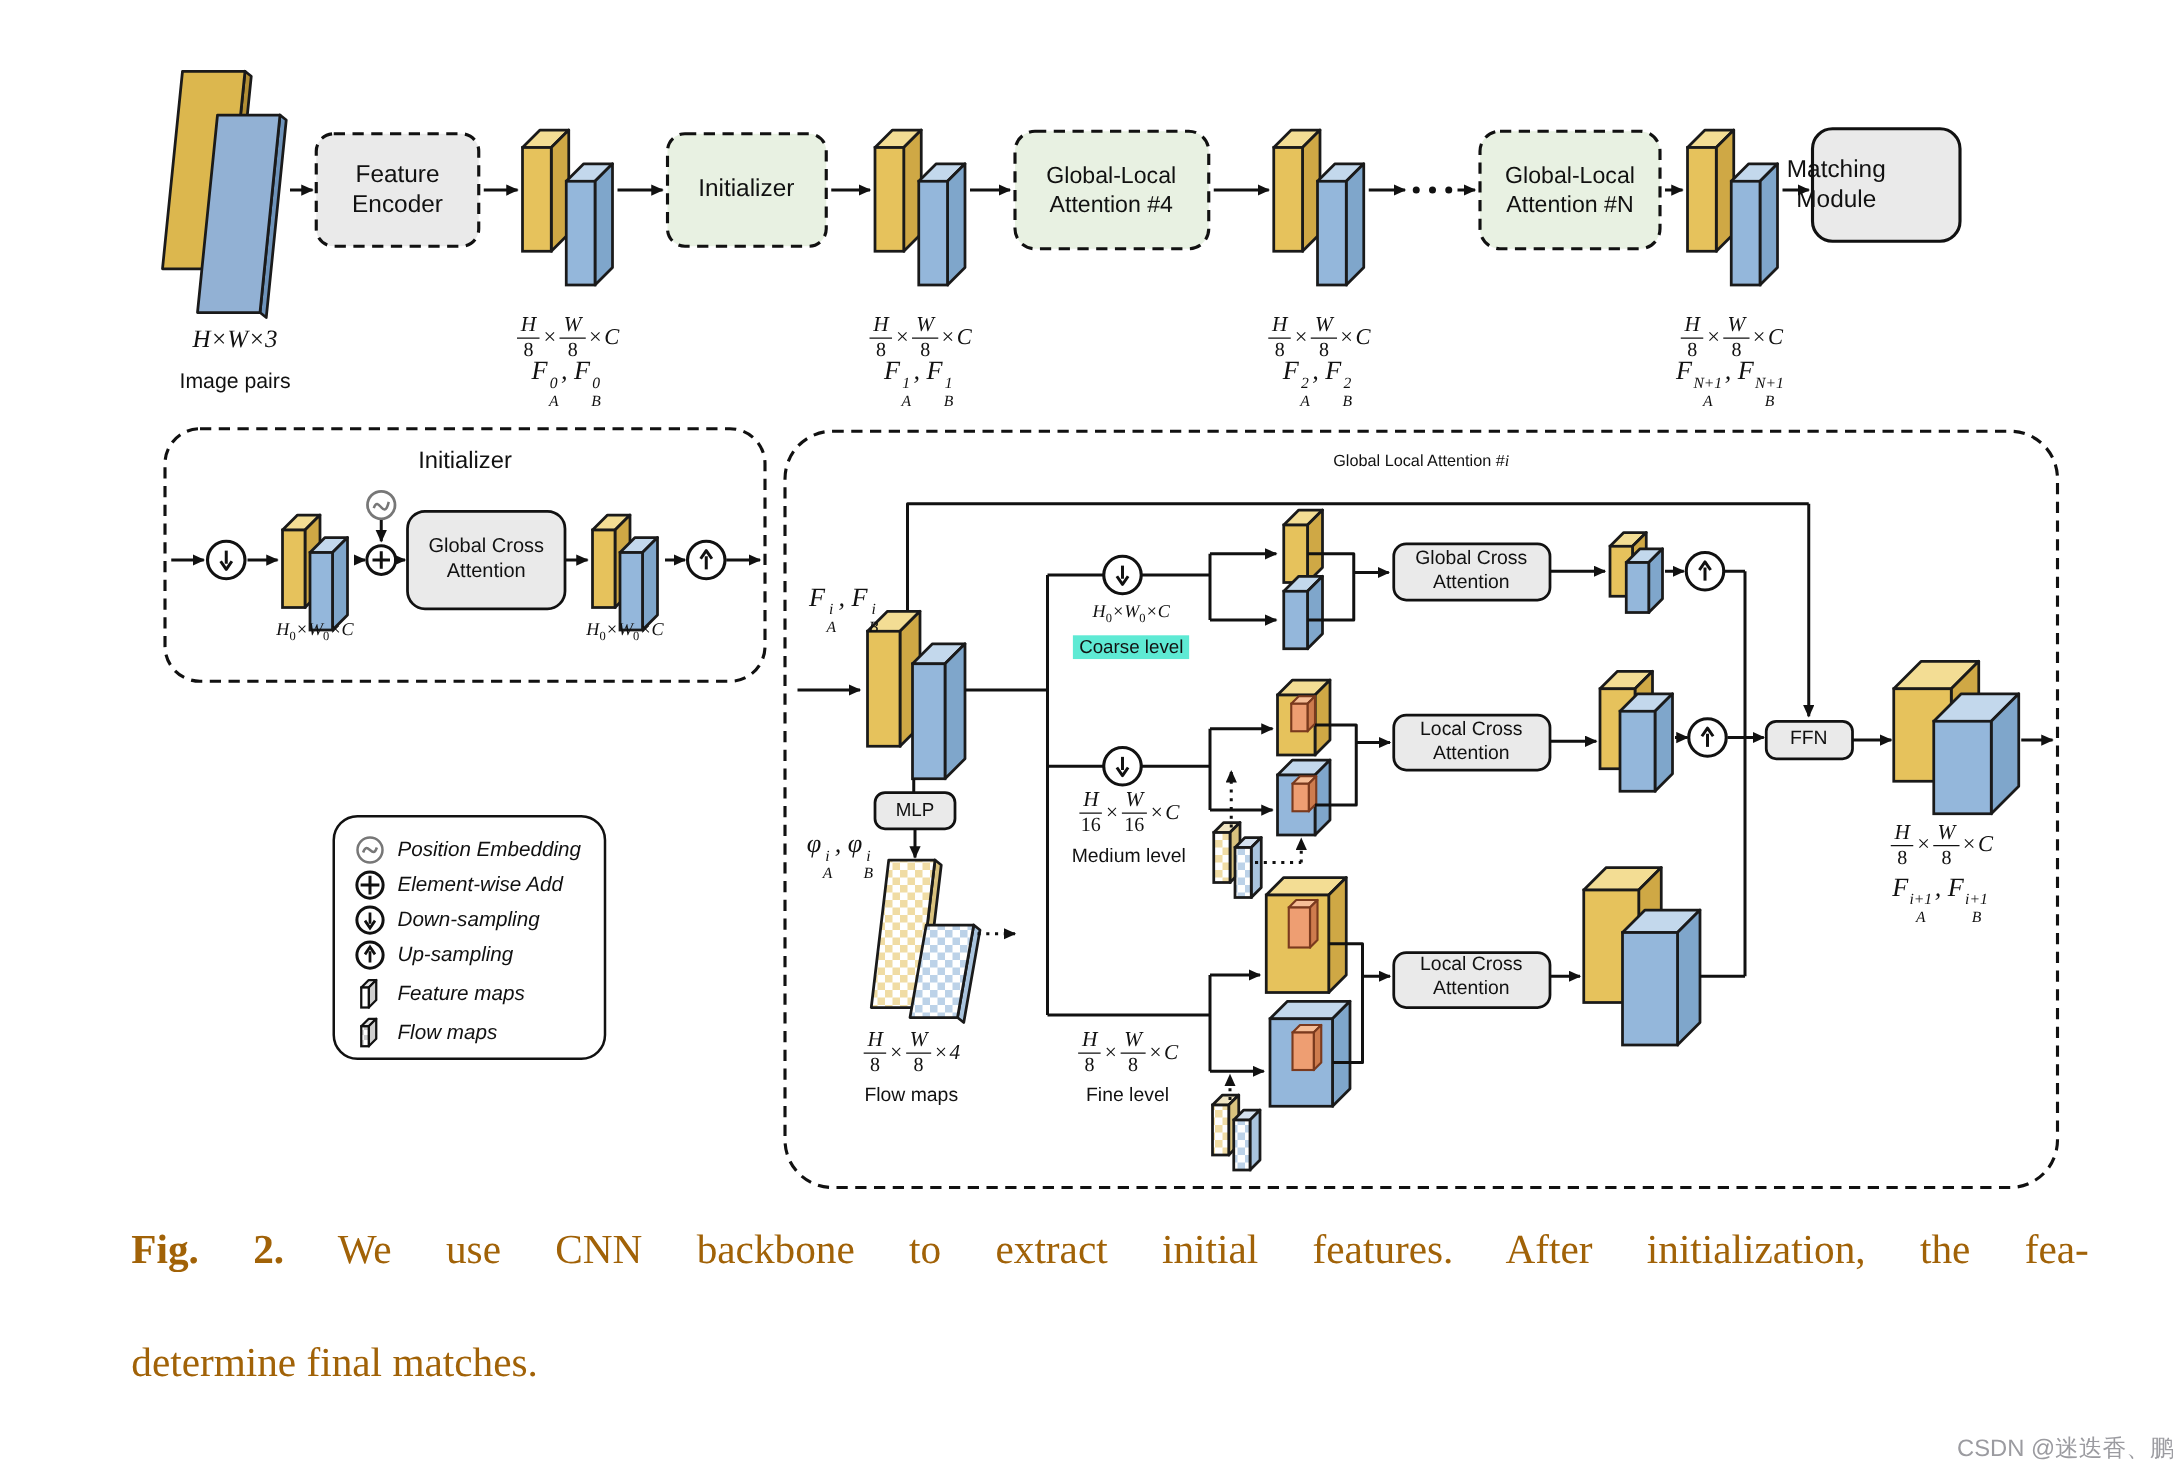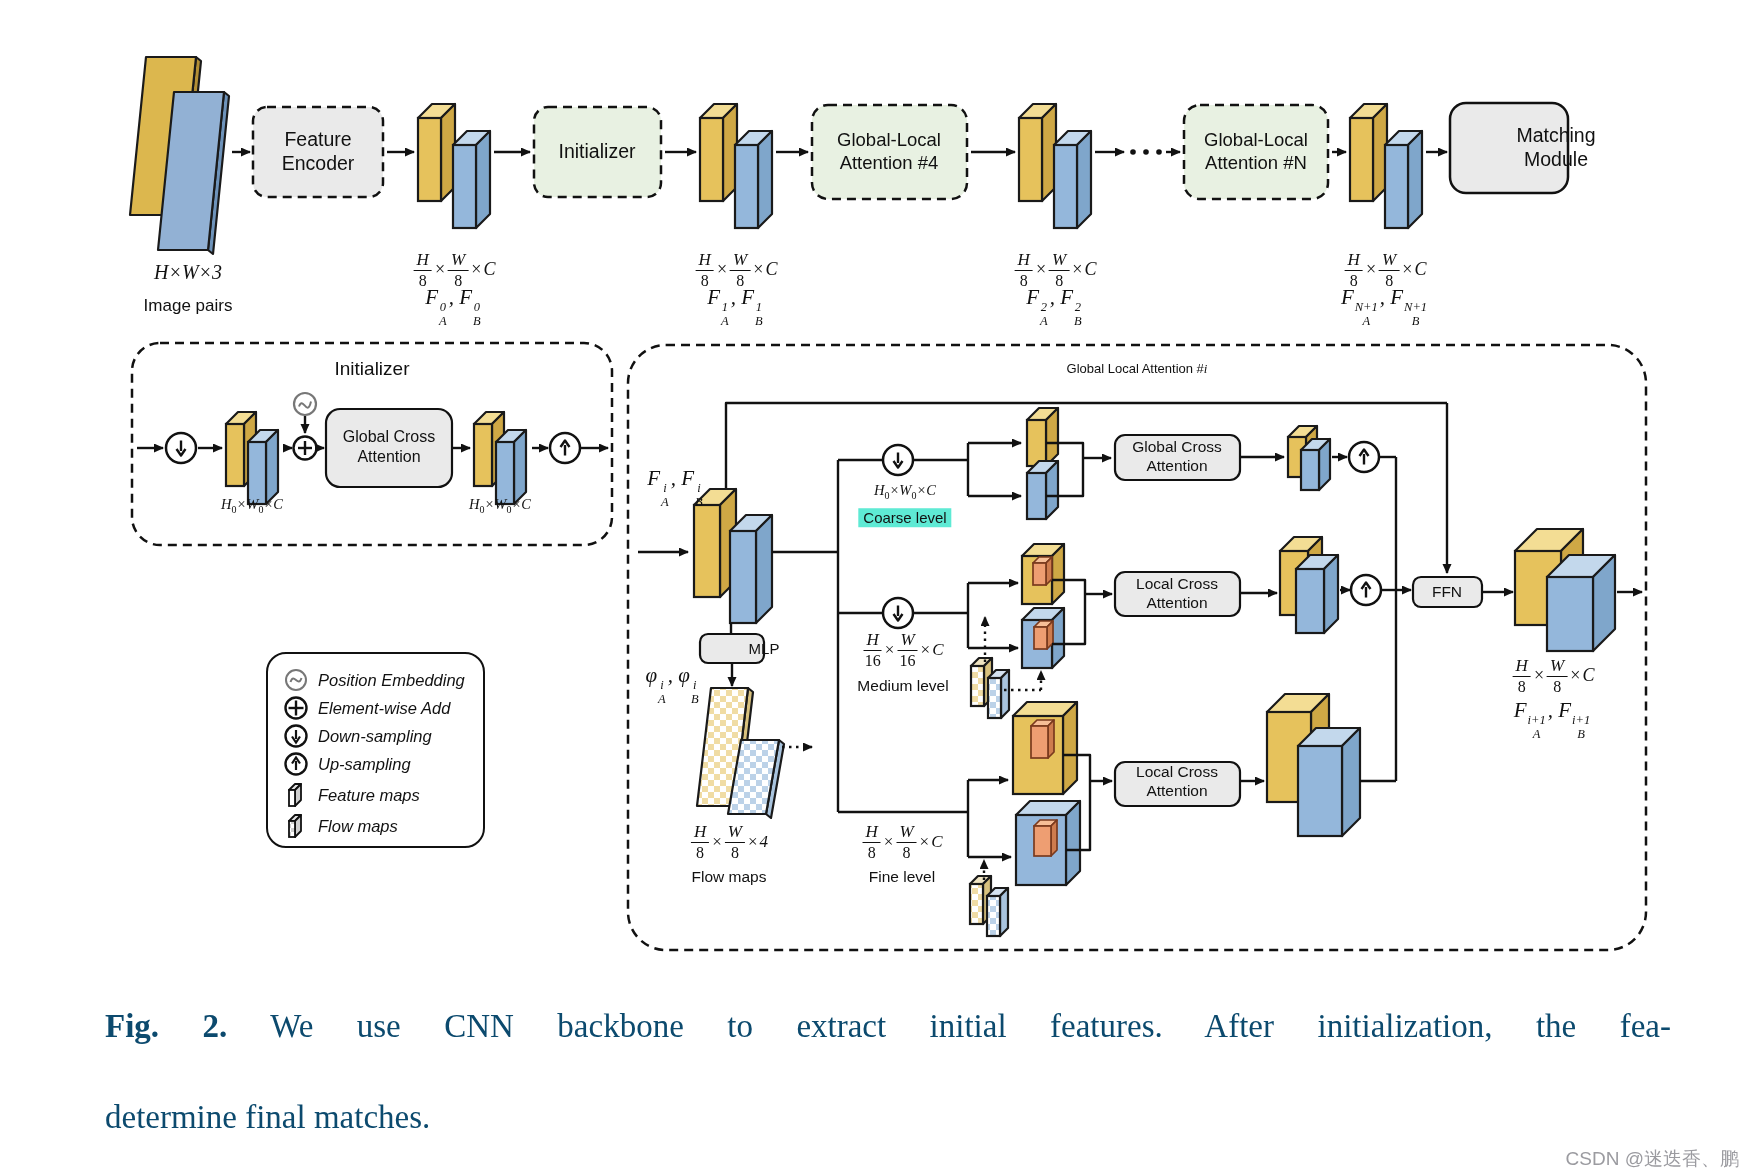--- a/index.html
+++ b/index.html
@@ -3,33 +3,33 @@
 <meta charset="utf-8">
 <style>
   html,body{margin:0;padding:0;background:#fff;}
   #stage{position:relative;width:1747px;height:1176px;background:#fff;overflow:hidden;
          font-family:"Liberation Sans",sans-serif;color:#111;}
   #shapes{position:absolute;left:0;top:0;}
   .pos{position:absolute;transform:translate(-50%,-50%);white-space:nowrap;text-align:center;line-height:1.22;}
   .lbl{font-size:19.5px;}
   .lbl2{font-size:18.5px;text-align:center;}
   .sm{font-size:15.5px;}
-  .sm2{font-size:15px;margin-left:32px;}
+  .sm2{font-size:15px;}
   .math{font-family:"Liberation Serif",serif;font-style:italic;}
   .mathd{font-family:"Liberation Serif",serif;font-style:italic;font-size:18px;display:inline-flex;align-items:center;}
   .frac{display:inline-flex;flex-direction:column;align-items:center;line-height:1;margin:0 1px;}
   .frac .n{border-bottom:1.6px solid #111;padding:0 3px 2px;font-size:17px;}
   .frac .d{padding-top:2px;font-style:normal;font-size:16px;}
   .x{font-style:normal;padding:0 2px;}
   .fl{font-family:"Liberation Serif",serif;font-style:italic;font-size:21px;}
   .ss{display:inline-flex;flex-direction:column;font-size:12.5px;line-height:1.08;vertical-align:-7px;margin:0 2px 0 1px;}
   .h0{font-family:"Liberation Serif",serif;font-style:italic;font-size:14.5px;}
   .h0 sub{font-size:10px;font-style:normal;}
   .hl{background:#5eead4;padding:1px 5px;font-size:15px;}
-  .cap{position:absolute;left:105px;top:1002px;width:1566px;font-family:"Liberation Serif",serif;font-size:33px;color:#0c4a6e;}
+  .cap{position:absolute;left:105px;top:976px;width:1566px;font-family:"Liberation Serif",serif;font-size:33px;color:#a16207;}
   .cap .jl{text-align:justify;text-align-last:justify;line-height:49.5px;}
   .cap .ll{line-height:49.5px;margin-top:41px;}
   .cap b{font-weight:700;}
   .wm{position:absolute;right:8px;top:1146px;font-size:19px;color:#9B9BA0;font-family:"Liberation Sans",sans-serif;}
   .legend{position:absolute;left:266px;top:652px;width:219px;height:196px;border:2.5px solid #111;
           border-radius:20px;box-sizing:border-box;background:#fff;}
   .lrow{position:absolute;left:6px;display:flex;align-items:center;height:28px;}
   .lrow .ic{width:44px;display:flex;justify-content:center;align-items:center;}
   .lrow .lt{font-size:16.5px;font-style:italic;}
 </style>
@@ -293,21 +293,21 @@
   </div>
   <div class="pos lbl" style="left:597px;top:152px">Initializer</div>
   <div class="pos lbl2" style="left:889px;top:152px">
     <div>Global-Local</div>
     <div>Attention #4</div>
   </div>
   <div class="pos lbl2" style="left:1256px;top:152px">
     <div>Global-Local</div>
     <div>Attention #N</div>
   </div>
-  <div class="pos lbl" style="left:1556px;top:148px">
+  <div class="pos lbl" style="left:1469px;top:148px">
     <div>Matching</div>
     <div>Module</div>
   </div>
 
   <div class="pos mathd" style="left:454px;top:270px">
     <span class="frac">
         <span class="n">H</span>
         <span class="d">8</span>
       </span>
     <span class="x">×</span>

